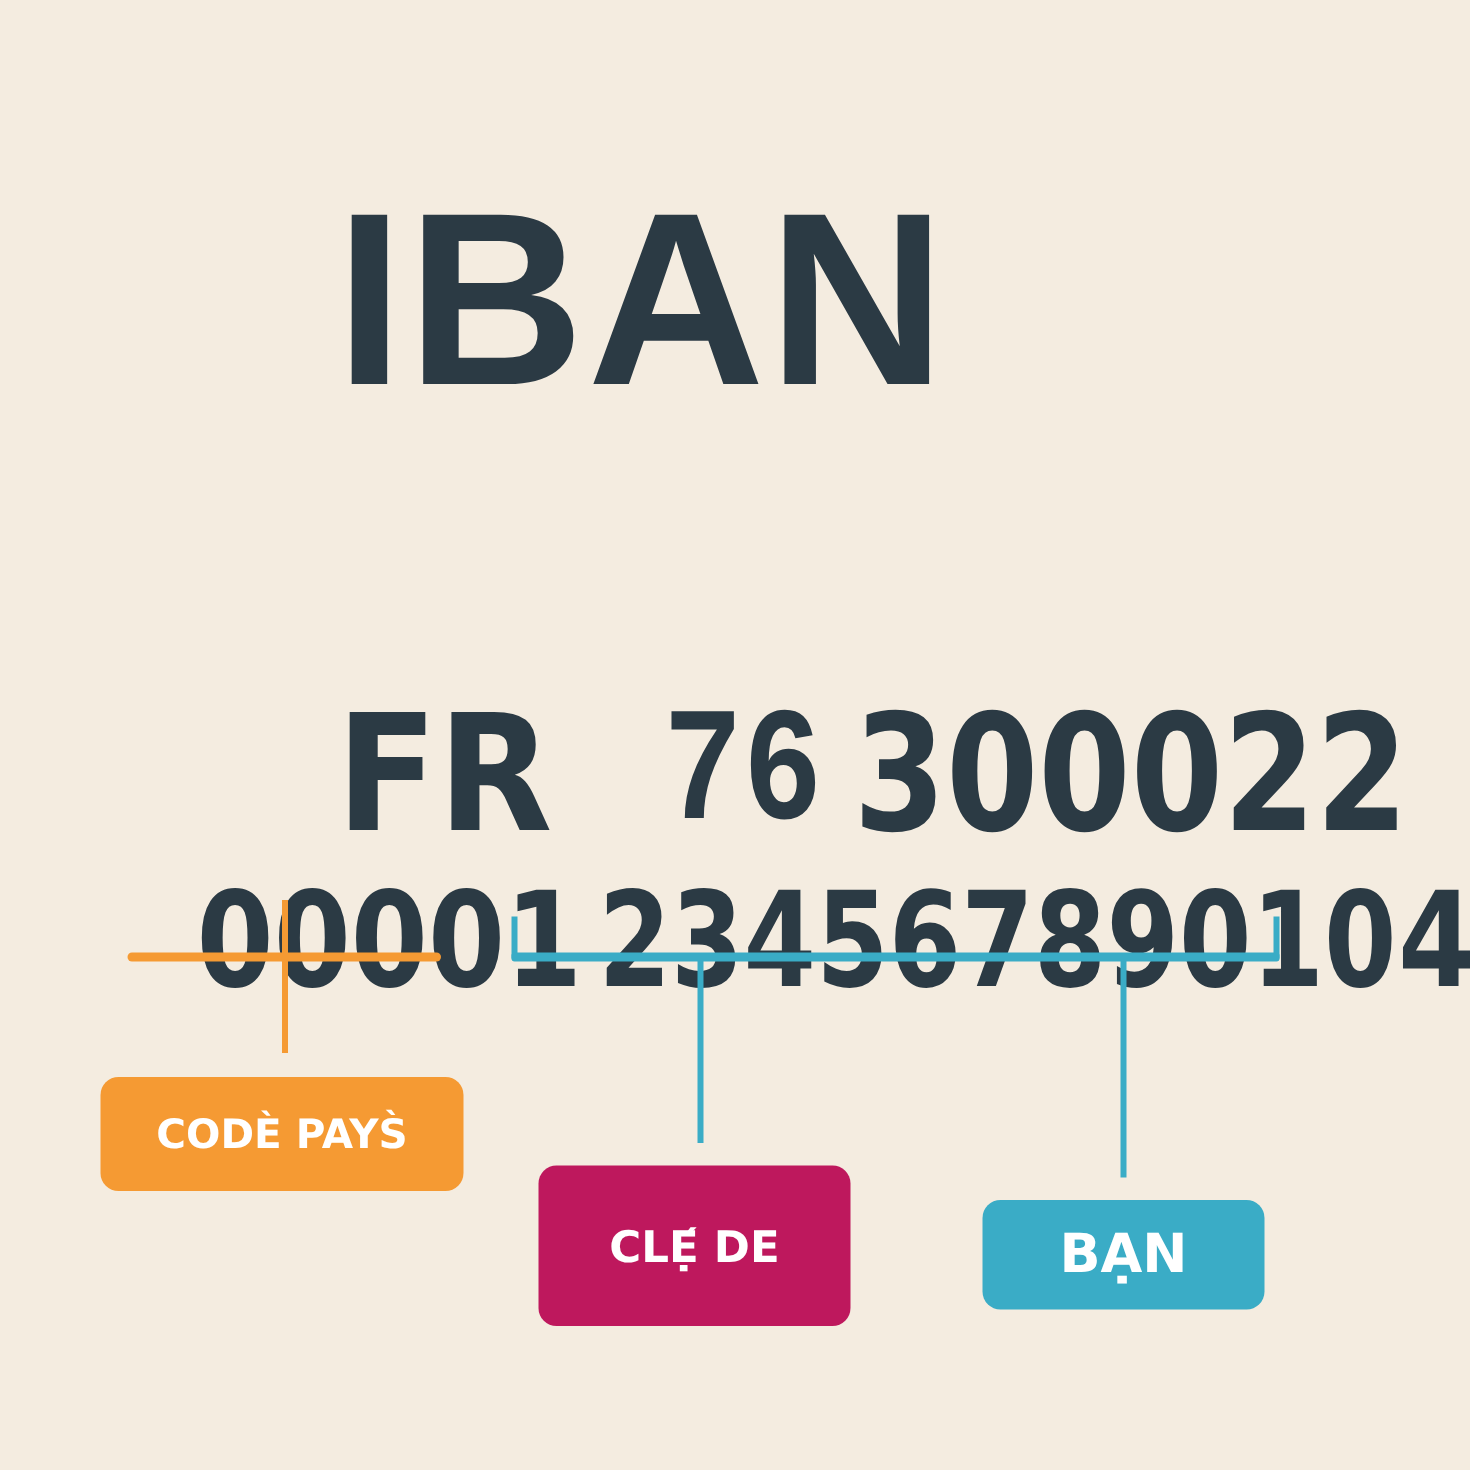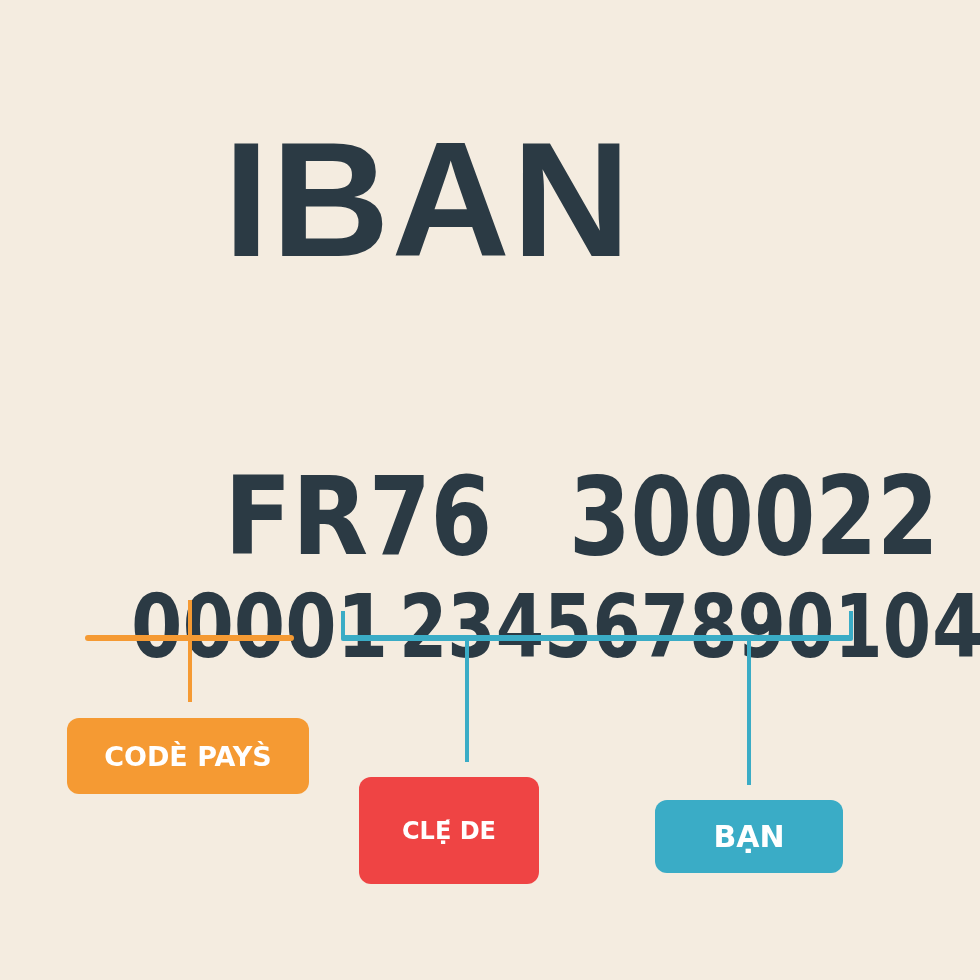--- a/index.html
+++ b/index.html
@@ -52,40 +52,40 @@
       border-radius: 12px;
       box-sizing: border-box;
       margin-top: 16px;
     }
     .box-orange {
       background: #f59a33;
       left: 67px; top: 702px; width: 242px; height: 76px;
       font-size: 27px;
     }
     .box-blue1 {
-      background: #ef4444;
-      left: 359px; top: 761px; width: 180px; height: 107px;
-      font-size: 24px; line-height: 38px;
+      background: #be185d;
+      left: 359px; top: 761px; width: 208px; height: 107px;
+      font-size: 29px; line-height: 38px;
       flex-direction: column;
     }
     .box-blue2 {
       background: #3aacc6;
       left: 655px; top: 784px; width: 188px; height: 73px;
-      font-size: 30px;
+      font-size: 36px;
     }
   </style>
 </head>
 <body>
 
 <div class="abs title">IBAN</div>
 
 <div class="abs row row1" style="left:149px;">
   <span class="cond" style="transform:scaleX(0.92);">FR</span>
 </div>
-<div class="abs row row1" style="left:294px;">
+<div class="abs row row1" style="left:312px;font-family:Liberation Mono, monospace;">
   <span class="cond" style="transform:scaleX(0.82);">76</span>
 </div>
 <div class="abs row row1" style="left:494px;">
   <span class="cond" style="transform:scaleX(0.82);">300022</span>
 </div>
 
 <div class="abs row row2" style="left:70px;">
   <span class="cond" style="transform:scaleX(0.84);">00001</span>
 </div>
 <div class="abs row row2" style="left:338px;">

